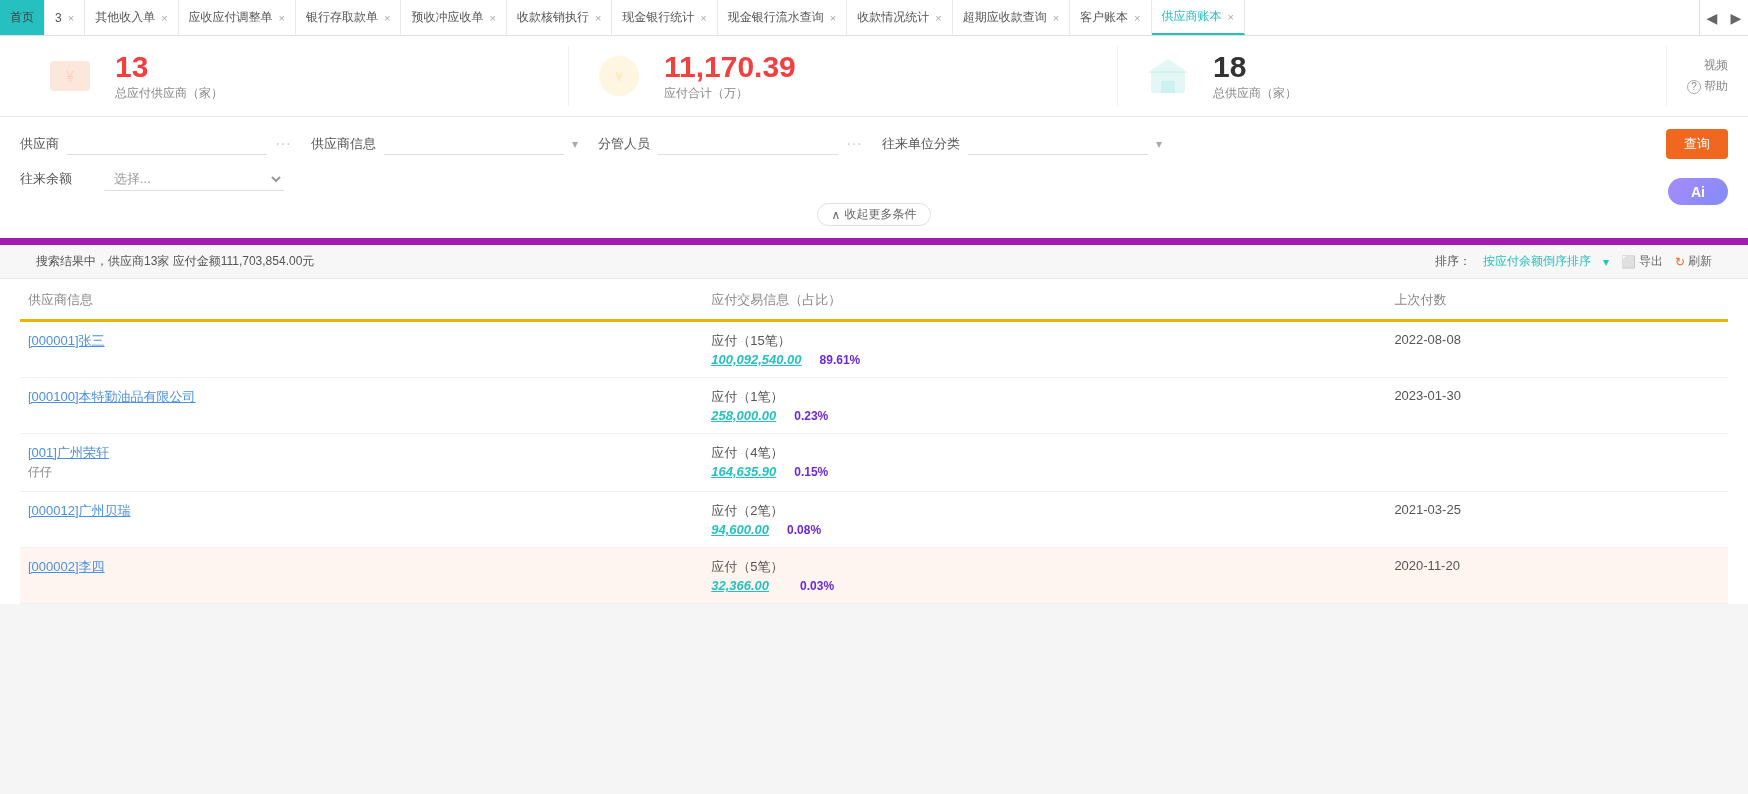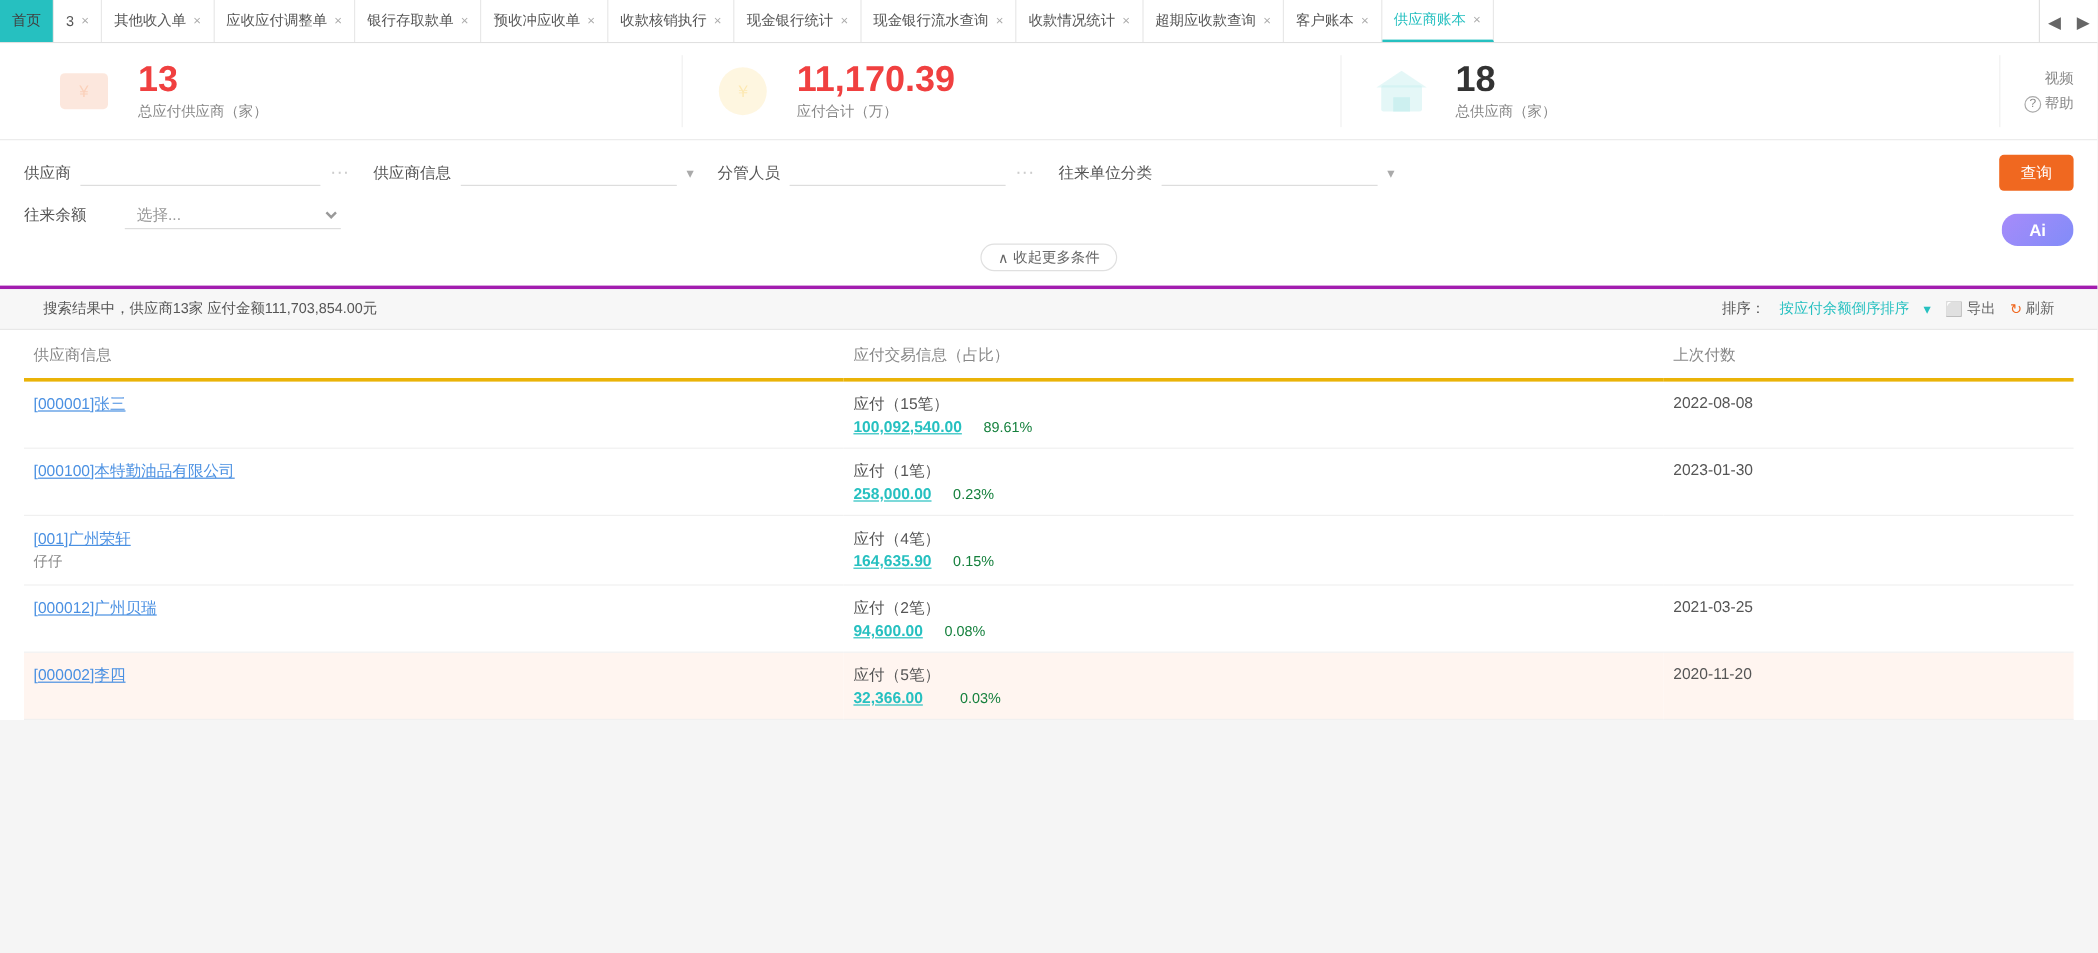--- a/index.html
+++ b/index.html
@@ -103,21 +103,21 @@
       color: #888;
       gap: 4px;
       padding-left: 20px;
     }
     .summary-actions span { cursor: pointer; }
 
     
     .filter-area {
       background: #fff;
       padding: 12px 20px 8px 20px;
-      border-bottom: 3px solid #a21caf;
+      border-bottom: 7px solid #a21caf;
     }
     .filter-row {
       display: flex;
       align-items: center;
       gap: 20px;
       margin-bottom: 8px;
     }
     .filter-item {
       display: flex;
       align-items: center;
@@ -240,22 +240,23 @@
     }
     .tx-label { color: #555; font-size: 13px; }
     .tx-amount {
       color: #26c0c0;
       font-size: 13px;
       font-weight: bold;
       text-decoration: underline;
       cursor: pointer;
       display: block;
       margin-top: 2px;
-    }
-    .tx-pct { color: #15803d; font-size: 12px; margin-left: 10px; }
+      font-style: italic;
+    }
+    .tx-pct { color: #6d28d9; font-size: 12px; margin-left: 10px; font-weight: bold; }
     .date-cell { color: #555; font-size: 13px; }
 
     
     .ai-badge {
       position: fixed;
       right: 20px;
       top: 178px;
       width: 60px;
       height: 27px;
       background: linear-gradient(135deg, #a78bfa, #818cf8);

